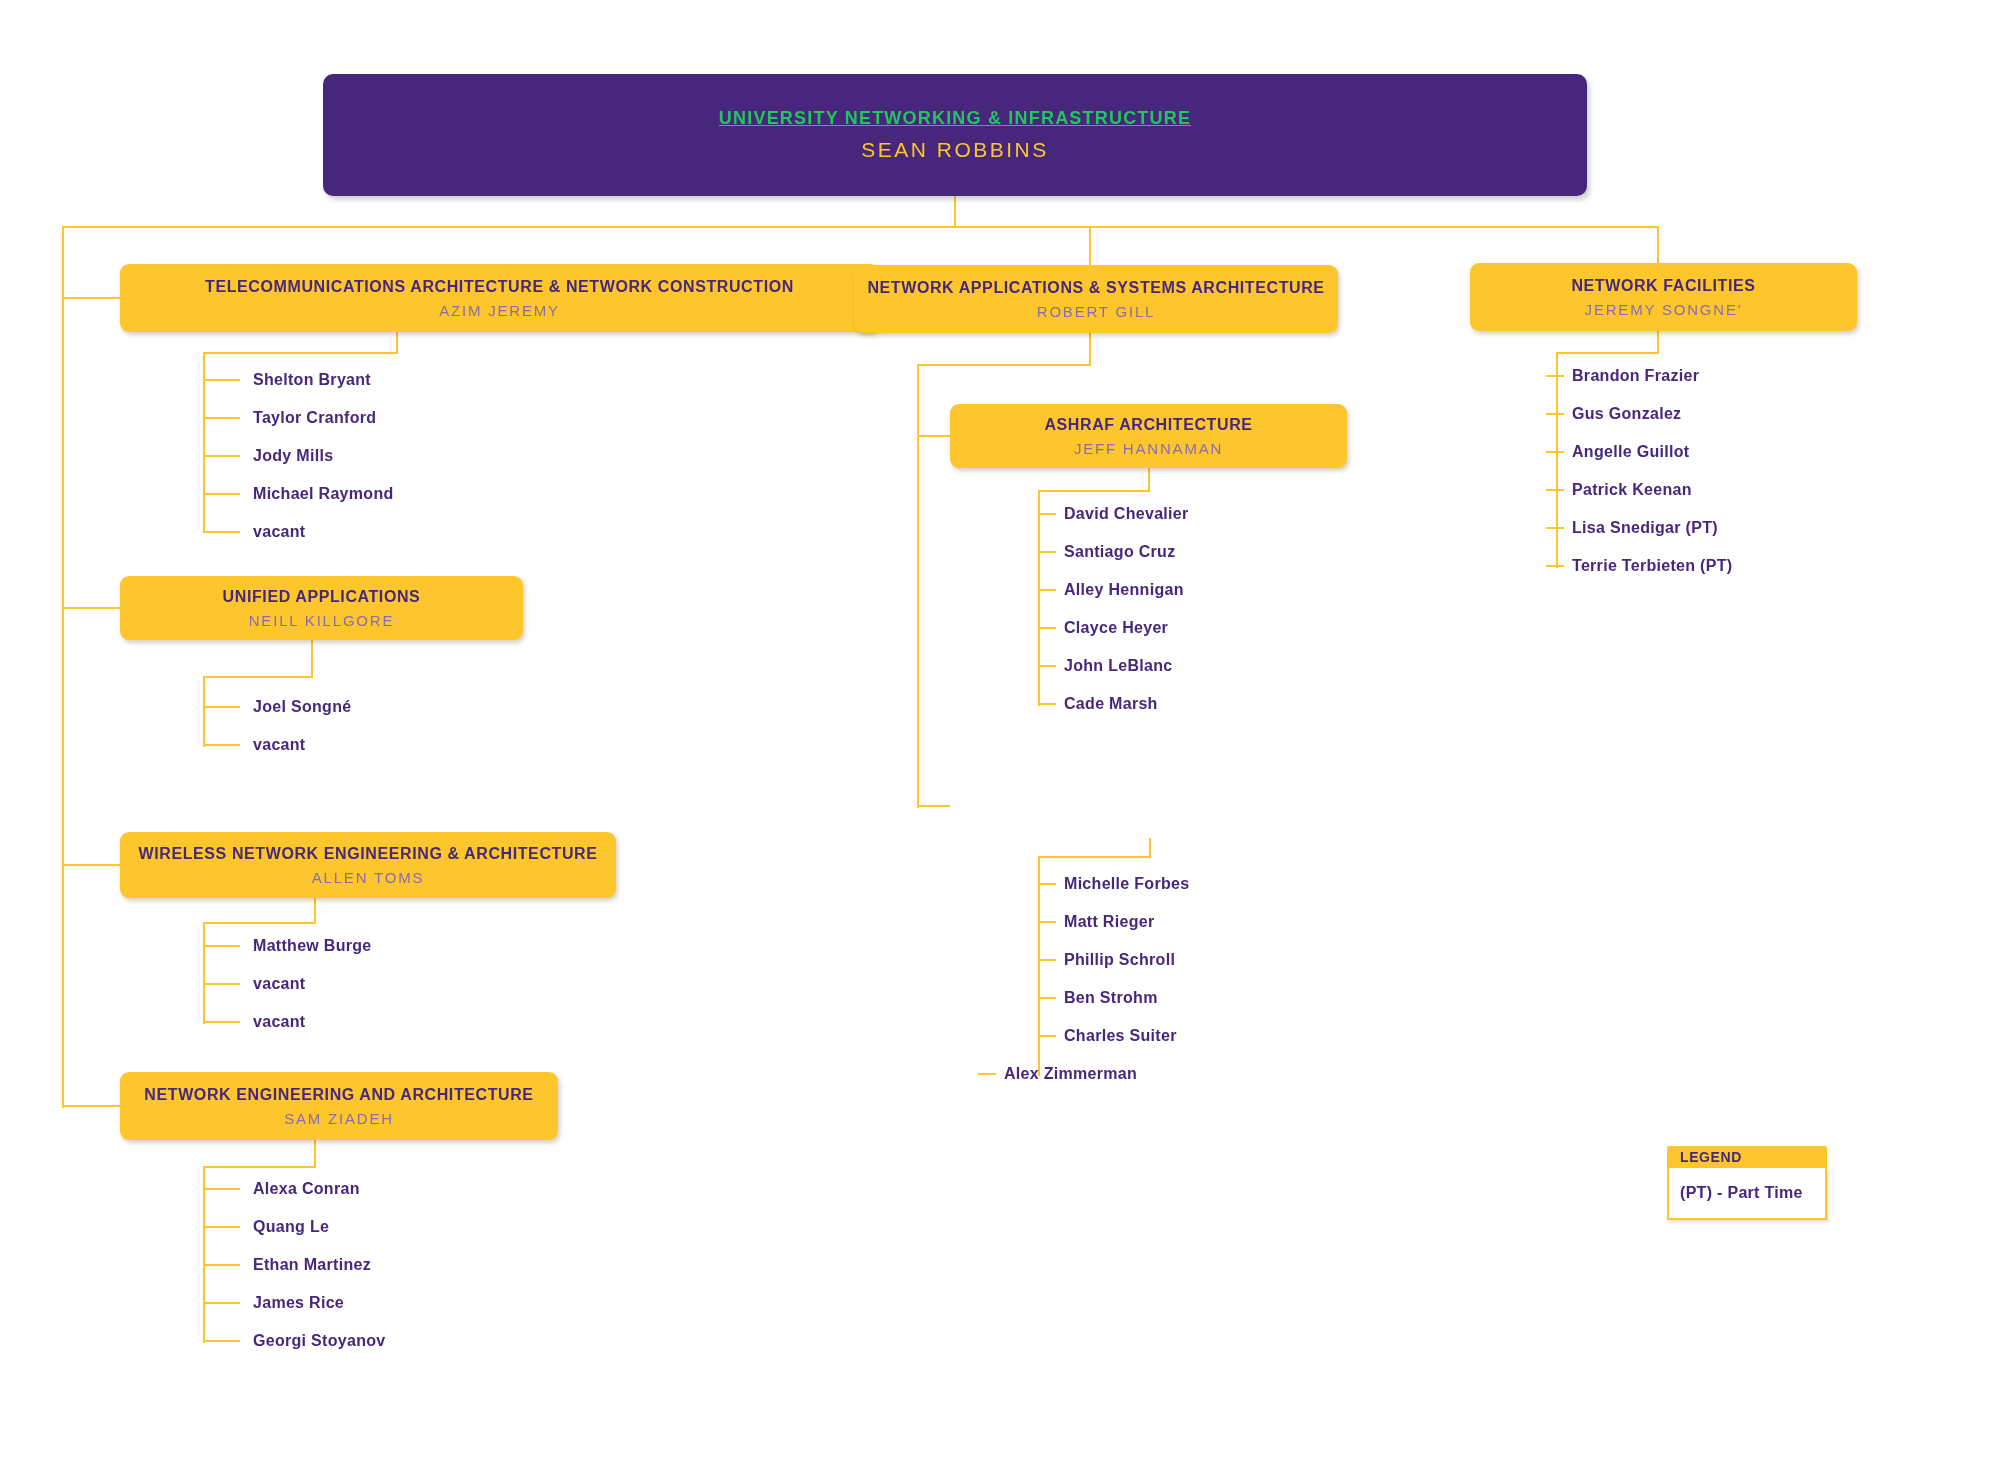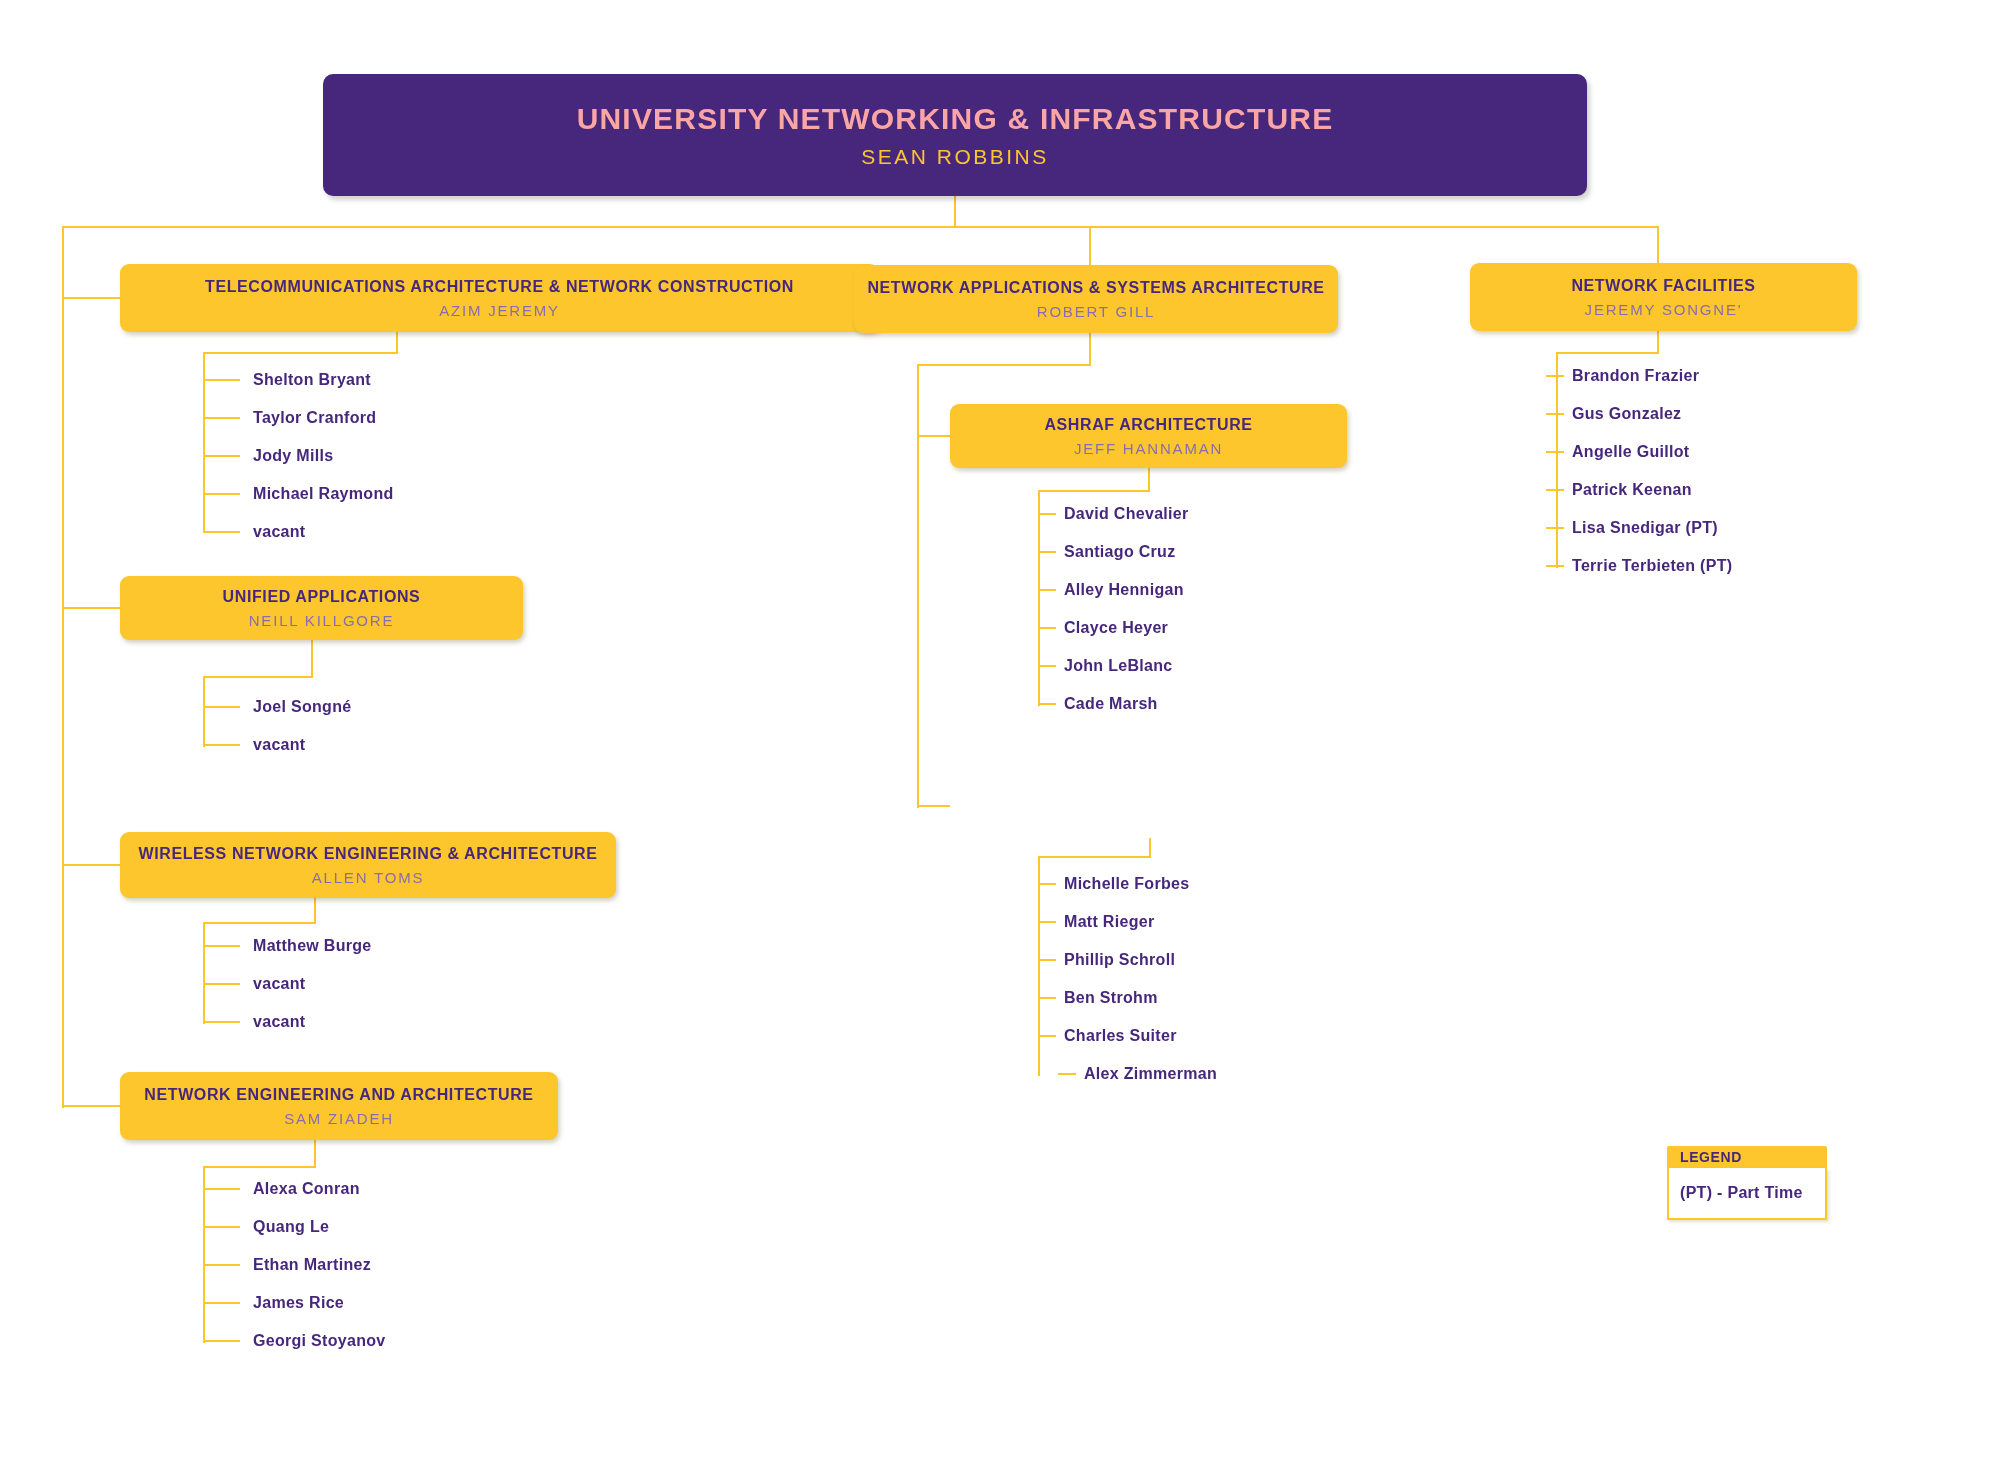--- a/index.html
+++ b/index.html
@@ -20,21 +20,21 @@
   
   .lh{position:absolute;height:2px;background:var(--line);}
   .lv{position:absolute;width:2px;background:var(--line);}
   
   .root{
     position:absolute;left:323px;top:74px;width:1264px;height:122px;
     background:var(--purple);border-radius:10px;
     display:flex;flex-direction:column;align-items:center;justify-content:center;gap:9px;
     box-shadow:3px 4px 5px rgba(0,0,0,.18);
   }
-  .root .rt{font-size:30px;font-weight:bold;color:#fca5a5;letter-spacing:1.2px;}
+  .root .rt{font-size:18px;font-weight:bold;color:#22c55e;letter-spacing:1.2px;text-decoration:underline;}
   .root .rm{font-size:21px;color:var(--gold);letter-spacing:2.5px;}
   
   .dept{
     position:absolute;background:var(--gold);border-radius:9px;
     display:flex;flex-direction:column;align-items:center;justify-content:center;gap:6px;
     box-shadow:2px 3px 4px rgba(90,70,10,.25);
     padding:0 10px;text-align:center;
   }
   .dept .t{font-size:16px;font-weight:bold;color:var(--purple);letter-spacing:.6px;white-space:nowrap;}
   .dept .m{font-size:15px;color:var(--mgr);letter-spacing:1.8px;white-space:nowrap;}
@@ -175,21 +175,21 @@
   <div class="member ms" style="left:1064px;top:580px">Alley Hennigan</div>
   <div class="member ms" style="left:1064px;top:618px">Clayce Heyer</div>
   <div class="member ms" style="left:1064px;top:656px">John LeBlanc</div>
   <div class="member ms" style="left:1064px;top:694px">Cade Marsh</div>
 
   <div class="member ms" style="left:1064px;top:874px">Michelle Forbes</div>
   <div class="member ms" style="left:1064px;top:912px">Matt Rieger</div>
   <div class="member ms" style="left:1064px;top:950px">Phillip Schroll</div>
   <div class="member ms" style="left:1064px;top:988px">Ben Strohm</div>
   <div class="member ms" style="left:1064px;top:1026px">Charles Suiter</div>
-  <div class="member ms" style="left:1084px;top:1064px">Alex Zimmerman</div>
+  <div class="member ms" style="left:1004px;top:1064px">Alex Zimmerman</div>
 
   <div class="member ms" style="left:1572px;top:366px">Brandon Frazier</div>
   <div class="member ms" style="left:1572px;top:404px">Gus Gonzalez</div>
   <div class="member ms" style="left:1572px;top:442px">Angelle Guillot</div>
   <div class="member ms" style="left:1572px;top:480px">Patrick Keenan</div>
   <div class="member ms" style="left:1572px;top:518px">Lisa Snedigar (PT)</div>
   <div class="member ms" style="left:1572px;top:556px">Terrie Terbieten (PT)</div>
 
   <div class="legend-header">LEGEND</div>
   <div class="legend-body">(PT) - Part Time</div>

